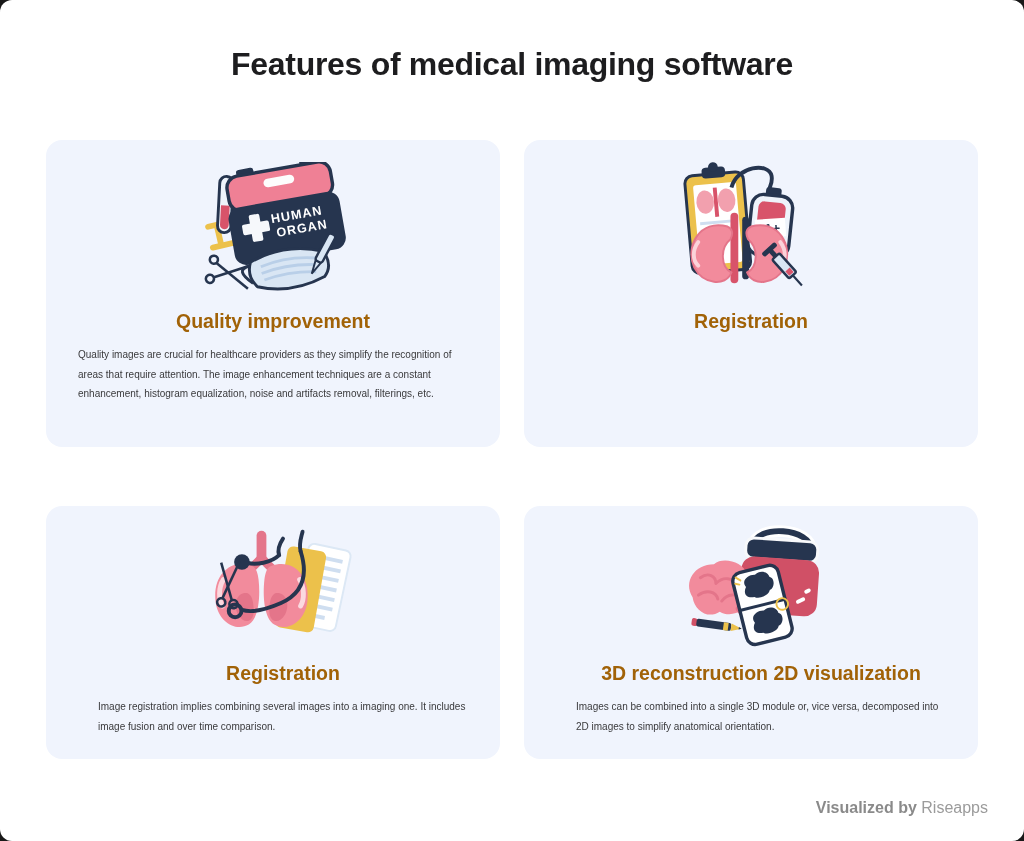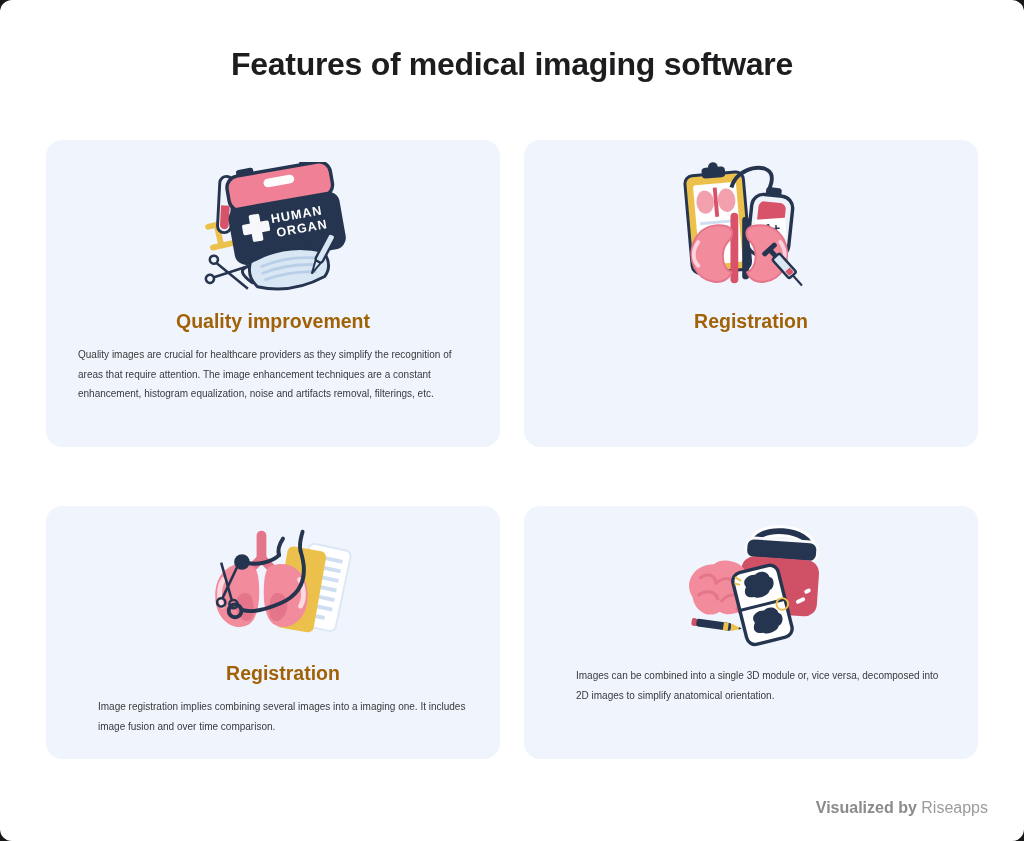--- a/index.html
+++ b/index.html
@@ -239,20 +239,21 @@
 
         <g transform="translate(18,106) rotate(8)">
           <rect x="-5" y="-4" width="6" height="8" rx="2" fill="#d05066"></rect>
           <rect x="0" y="-4" width="36" height="8" rx="2" fill="#26354f"></rect>
           <rect x="28" y="-4" width="5" height="8" fill="#ecc14b"></rect>
           <path d="M36 -4 L47 0 L36 4 Z" fill="#ecc14b"></path>
           <path d="M44 -1.3 L47 0 L44 1.3 Z" fill="#26354f"></path>
         </g>
       </svg>
     </div>
+    <h2 class="card-title">3D reconstruction 2D visualization</h2>
     <p class="card-description">Images can be combined into a single 3D module or, vice versa, decomposed into 2D images to simplify anatomical orientation.</p>
   </div>
 
   <div class="footer">
     <span class="footer-prefix">Visualized by</span>
     <span class="footer-brand">Riseapps</span>
   </div>
 
 </div>
 

